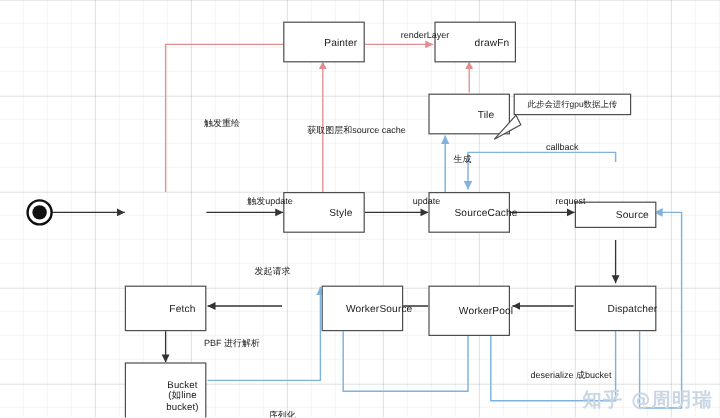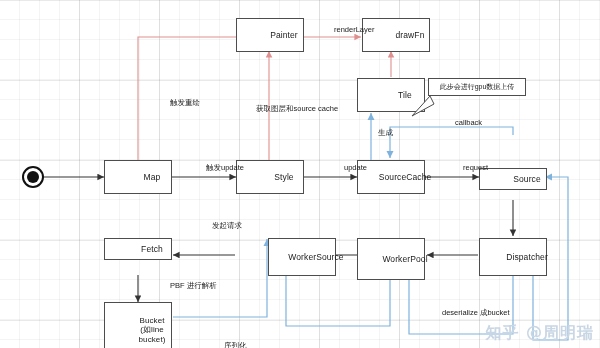--- a/index.html
+++ b/index.html
@@ -125,29 +125,28 @@
   </svg>
 
   <div class="startdot" style="left:22px;top:166px;"></div>
 
   <div class="node" style="left:236px;top:18px;width:68px;height:34px;">Painter</div>
 
   <div class="node" style="left:362px;top:18px;width:68px;height:34px;text-align:center;">drawFn</div>
 
   <div class="node" style="left:357px;top:78px;width:68px;height:34px;">Tile</div>
 
-  <div class="node" style="left:104px;top:160px;width:68px;height:34px;">Map</div>
 
   <div class="node" style="left:236px;top:160px;width:68px;height:34px;">Style</div>
 
   <div class="node" style="left:357px;top:160px;width:68px;height:34px;">SourceCache</div>
 
   <div class="node" style="left:479px;top:168px;width:68px;height:22px;">Source</div>
 
-  <div class="node" style="left:104px;top:238px;width:68px;height:22px;">Fetch</div>
+  <div class="node" style="left:104px;top:238px;width:68px;height:38px;">Fetch</div>
 
   <div class="node" style="left:236px;top:238px;width:68px;height:38px;margin-left:32px;">WorkerSource</div>
 
   <div class="node" style="left:357px;top:238px;width:68px;height:42px;">WorkerPool</div>
 
   <div class="node" style="left:479px;top:238px;width:68px;height:38px;">Dispatcher</div>
 
   <div class="node two-line" style="left:104px;top:302px;width:68px;height:56px;flex-direction:column;">
     <span>Bucket</span>
     <span>(如line bucket)</span>

